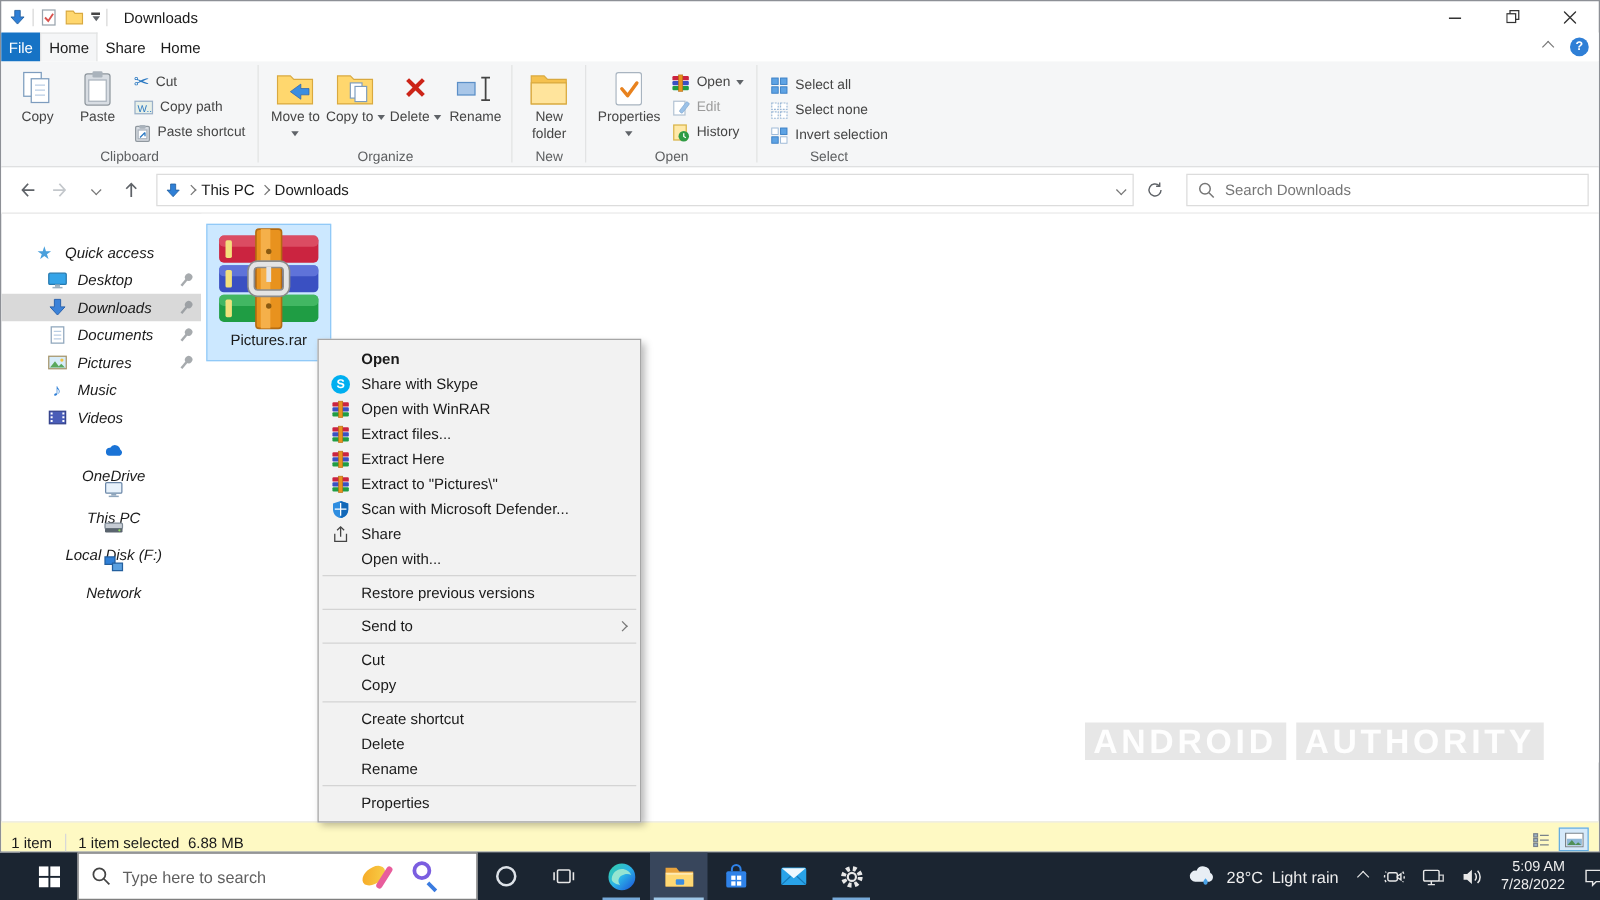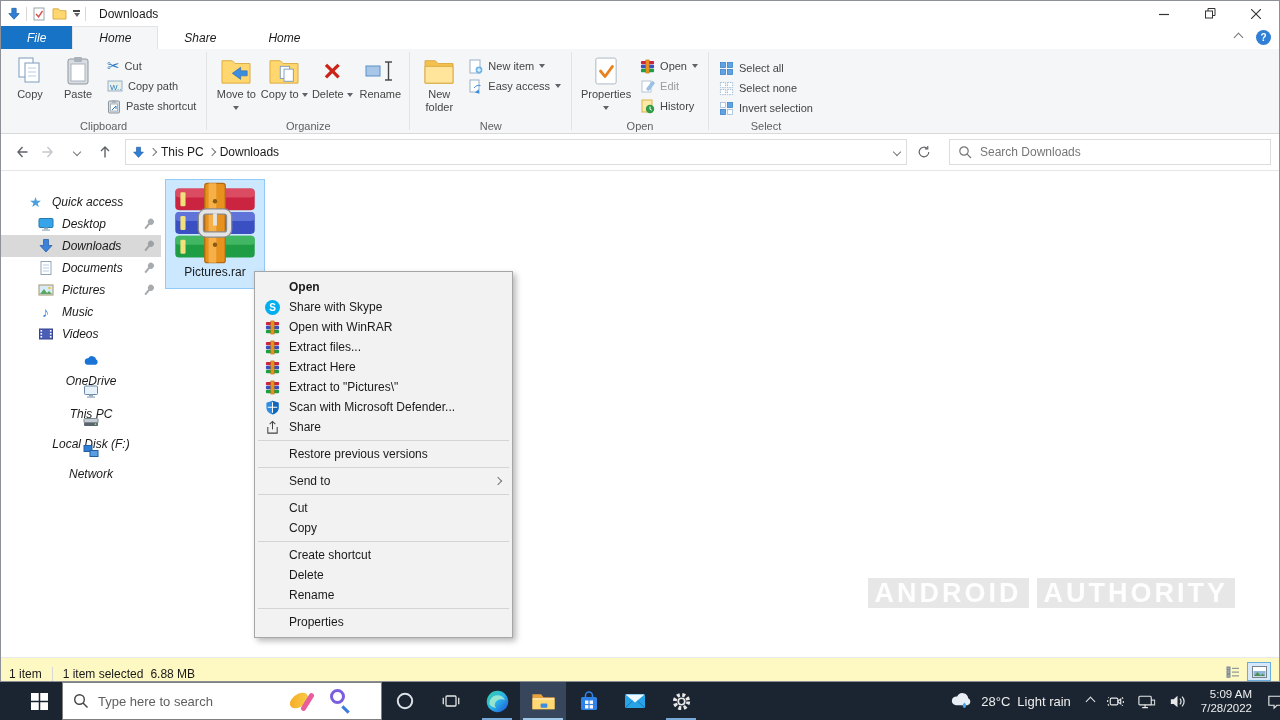--- a/index.html
+++ b/index.html
@@ -16,21 +16,21 @@
 .wbtn{width:46px;height:100%;display:flex;align-items:center;justify-content:center;}
 .qchev{display:inline-flex;flex-direction:column;align-items:center;gap:1px;}
 .qchev .bar{width:7px;height:1.5px;background:#444;}
 .ct{width:0;height:0;border-left:3px solid transparent;border-right:3px solid transparent;border-top:4px solid #5f6368;display:inline-block;vertical-align:middle;}
 .cv{display:inline-block;width:7px;height:7px;border-right:1.5px solid #777;border-bottom:1.5px solid #777;}
 .cv.down{transform:rotate(45deg);}
 .cv.up{transform:rotate(-135deg);}
 .cv.right{transform:rotate(-45deg);width:6px;height:6px;}
 
 .tabrow{height:23px;display:flex;align-items:stretch;font-size:12px;position:relative;flex:0 0 auto;background:#fff;}
-.tab{padding:0 26px;display:flex;align-items:center;color:#1a1a1a;font-style:italic;}
+.tab{padding:0 6px;display:flex;align-items:center;color:#1a1a1a;}
 .tab.file{background:#1673c5;color:#fff;}
 .tab.cur{background:#f5f6f7;border:1px solid #e2e3e4;border-bottom:none;}
 .tabright{position:absolute;right:8px;top:0;height:100%;display:flex;align-items:center;gap:14px;}
 .helpdot{width:15px;height:15px;border-radius:50%;background:#2f7fd6;color:#fff;font-size:10px;font-weight:bold;display:flex;align-items:center;justify-content:center;}
 
 .ribbon{height:85px;background:#f5f6f7;border-bottom:1px solid #d8d9da;display:flex;flex:0 0 auto;}
 .rgroup{position:relative;display:flex;padding:2px 5px 15px;}
 .rgl{position:absolute;bottom:1px;left:0;right:0;text-align:center;font-size:11px;color:#5d5f61;}
 .rsep{width:1px;background:#e2e3e4;margin:3px 0;}
 .rbtns{display:flex;align-items:flex-start;}
@@ -275,44 +275,20 @@
     <div class="rgroup">
       <div class="rbtns">
         <div class="rbig">
           <span class="ric">
               <svg width="30" height="28" viewBox="0 0 32 30">
                 <path d="M1 4h11l3 3h16v21H1z" fill="#f5c14e" stroke="#d9a93f"></path>
                 <path d="M1 10h30v18H1z" fill="#ffe49c" stroke="#d9a93f"></path>
               </svg>
             </span>
           <span class="rlab">New folder</span>
-        </div>
-        <div class="rcol">
-          <div class="rsm">
-            <span>
-                <svg width="15" height="15" viewBox="0 0 15 15">
-                  <rect x="2" y="1" width="10" height="13" fill="#fff" stroke="#9ab0c8"></rect>
-                  <circle cx="11" cy="11" r="3.4" fill="#6db5e8"></circle>
-                  <path d="M11 9v4M9 11h4" stroke="#fff"></path>
-                </svg>
-              </span>
-            <span>New item</span>
-            <span class="ct"></span>
-          </div>
-          <div class="rsm">
-            <span>
-                <svg width="15" height="15" viewBox="0 0 15 15">
-                  <rect x="2" y="1" width="9" height="12" fill="#fff" stroke="#9ab0c8"></rect>
-                  <path d="M7 13.5l3.5-3.2 1 4.5z" fill="#3b8de0"></path>
-                  <path d="M6 9c2-2.5 4-3 6.5-2.5" stroke="#3b8de0" fill="none"></path>
-                </svg>
-              </span>
-            <span>Easy access</span>
-            <span class="ct"></span>
-          </div>
         </div>
       </div>
       <div class="rgl">New</div>
     </div>
     <div class="rsep"></div>
 
     <div class="rgroup">
       <div class="rbtns">
         <div class="rbig" style="width:58px">
           <span class="ric">
@@ -701,20 +677,24 @@
   <div class="mi">
       <span class="mico">
         <svg width="15" height="15" viewBox="0 0 16 16" fill="none" stroke="#444" stroke-width="1.1">
           <path d="M3 7.5V14h10V7.5"></path>
           <path d="M8 10V2"></path>
           <path d="M5 4.5L8 1.6l3 2.9"></path>
         </svg>
       </span>
       <span class="mtext">Share</span>
     </div>
+  <div class="mi">
+      <span class="mico"></span>
+      <span class="mtext">Open with...</span>
+    </div>
   <div class="msep"></div>
   <div class="mi">
       <span class="mico"></span>
       <span class="mtext">Restore previous versions</span>
     </div>
   <div class="msep"></div>
   <div class="mi">
       <span class="mico"></span>
       <span class="mtext">Send to</span>
       <span class="cv right sub"></span>

